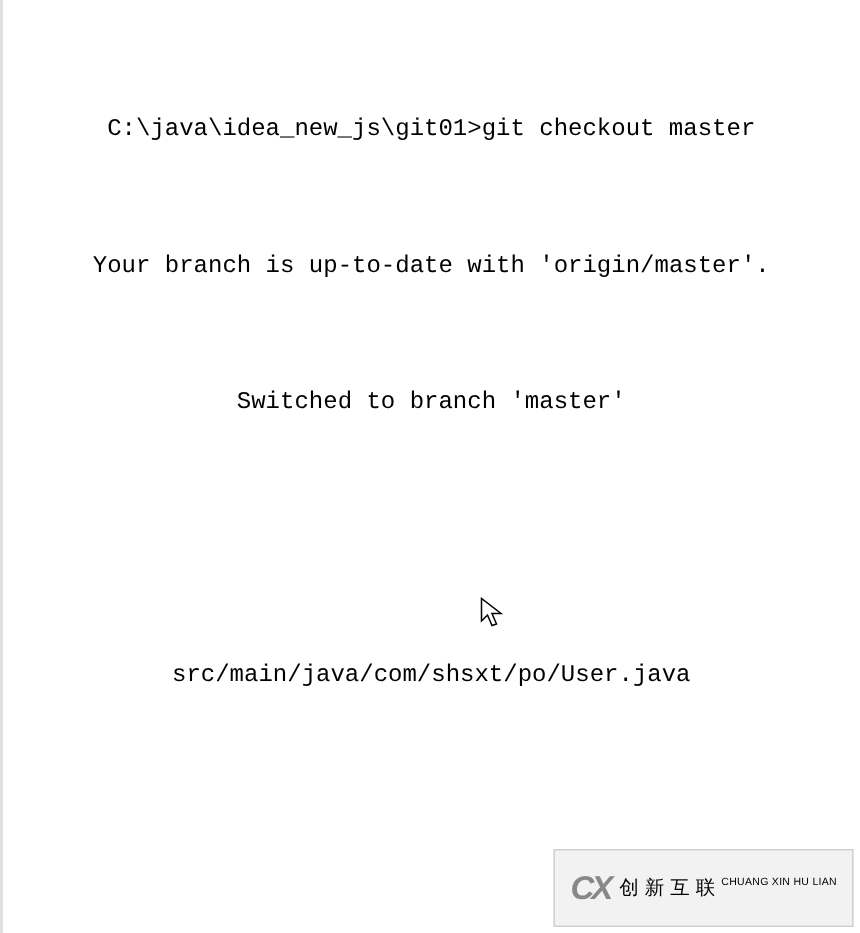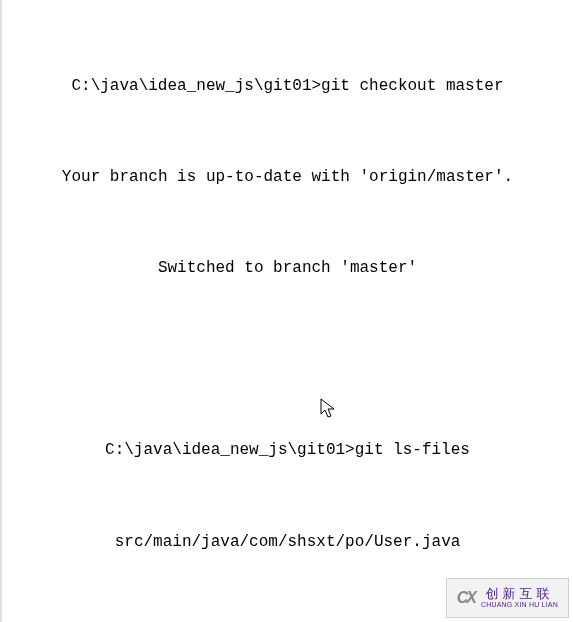--- a/index.html
+++ b/index.html
@@ -32,43 +32,42 @@
       border: 1px solid #d0d0d0;
       padding: 4px 10px;
       display: flex;
       align-items: center;
       gap: 6px;
       font-family: Arial, sans-serif;
     }
     .wm-logo {
       font-weight: bold;
       color: #888;
-      font-size: 16px;
+      font-size: 22px;
       font-style: italic;
       letter-spacing: -2px;
     }
     .wm-text {
       display: flex;
-      flex-direction: column;
+      flex-direction: row;
       line-height: 1.05;
-      color: #4c1d95;
+      color: #000000;
       text-align: center;
     }
     .wm-zh { font-size: 13px; letter-spacing: 4px; }
     .wm-en { font-size: 7px; letter-spacing: 0.2px; }
   </style>
 </head>
 <body>
 
 <div class="terminal">
   <span class="line"><span>C:\java\idea_new_js\git01&gt;</span><span>git checkout master</span></span>
   <span class="line">Your branch is up-to-date with 'origin/master'.</span>
   <span class="line">Switched to branch 'master'</span>
   <span class="line">&nbsp;</span>
-  <span class="line"><span>C:\java\idea_new_js\git01&gt;</span><span>git ls-files</span></span>
   <span class="line">src/main/java/com/shsxt/po/User.java</span>
   
   
   
   
   
   
   
   
   

